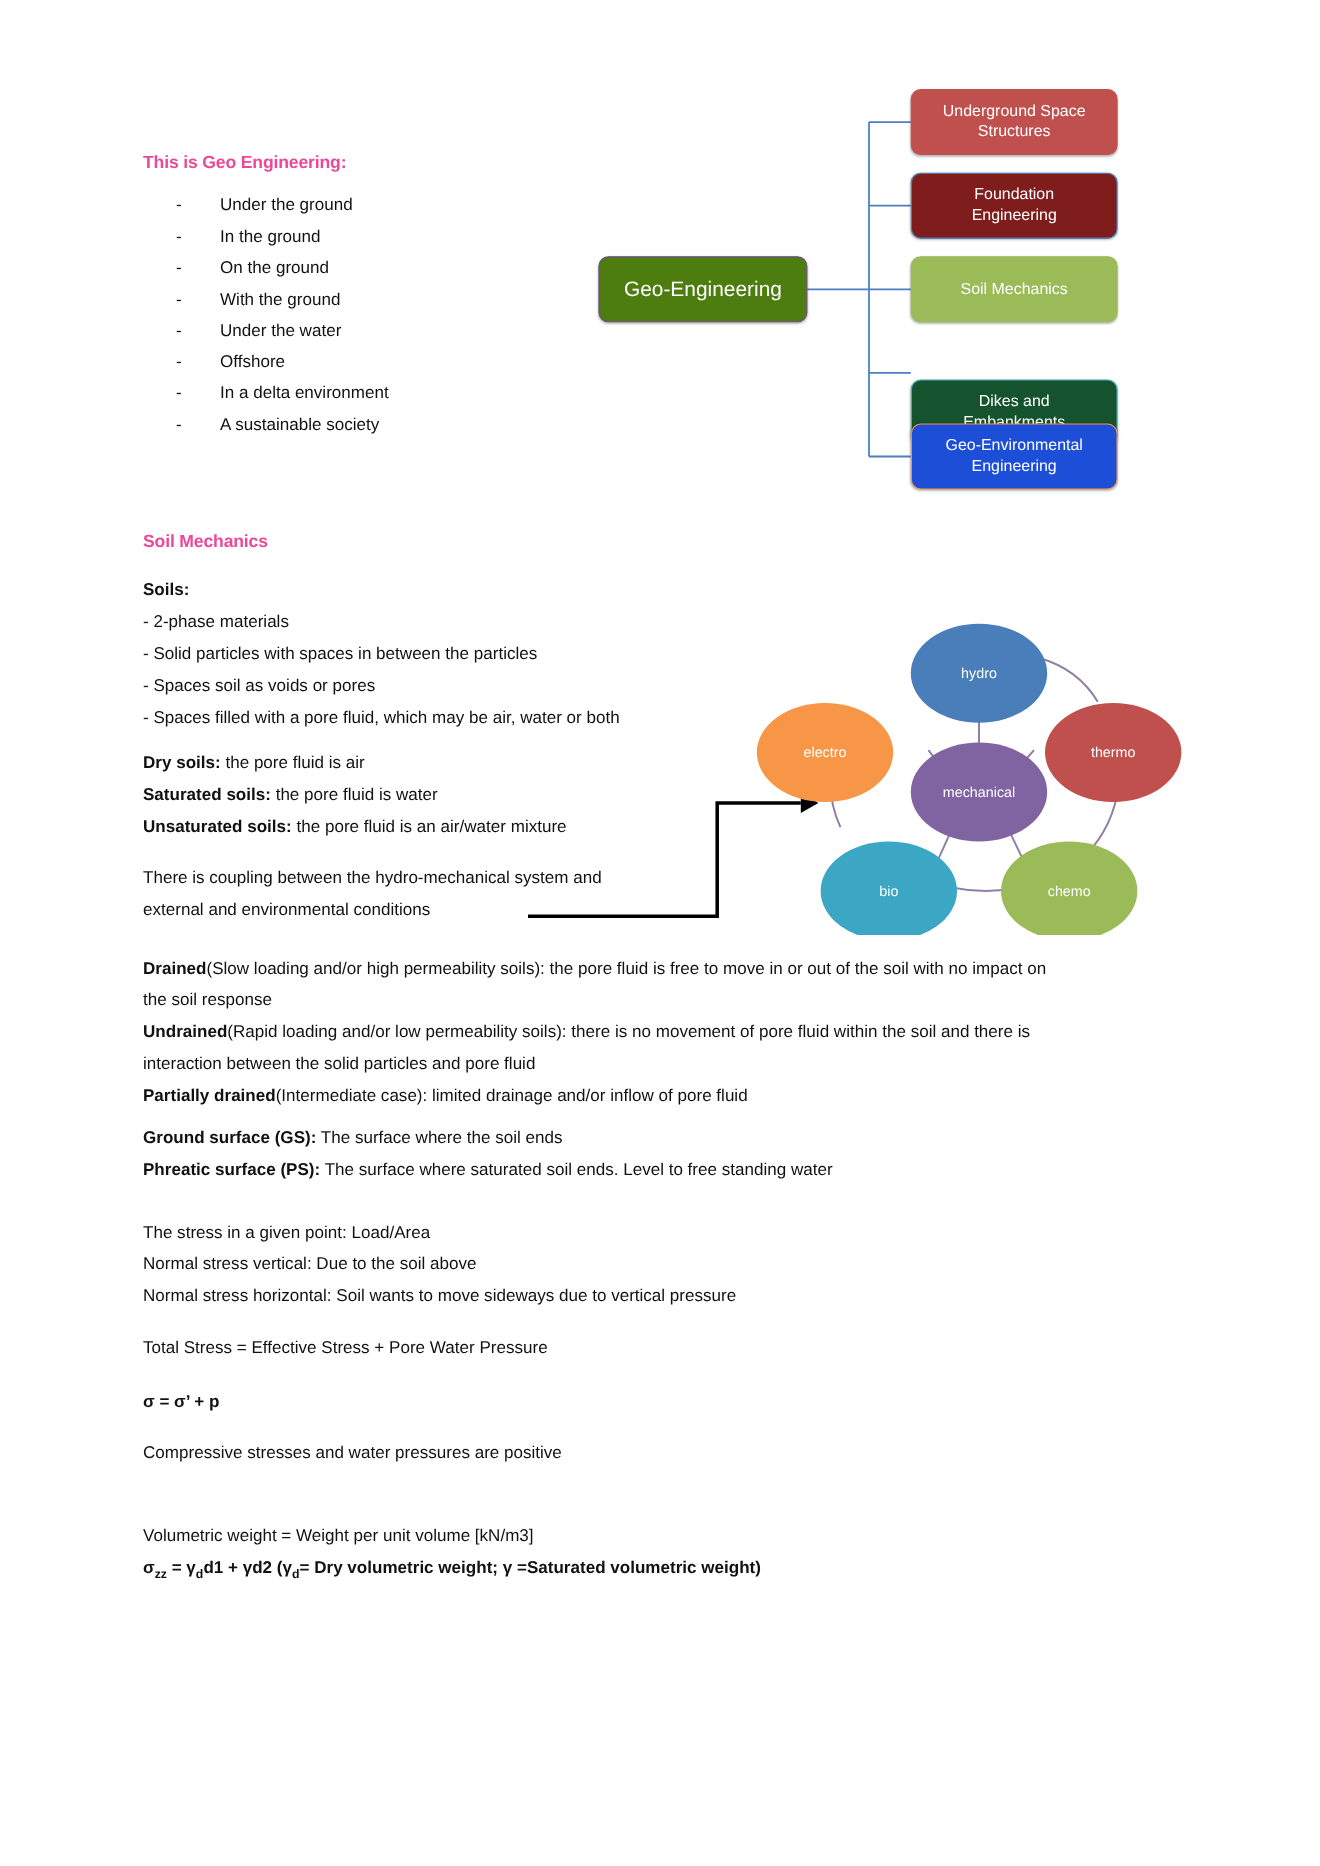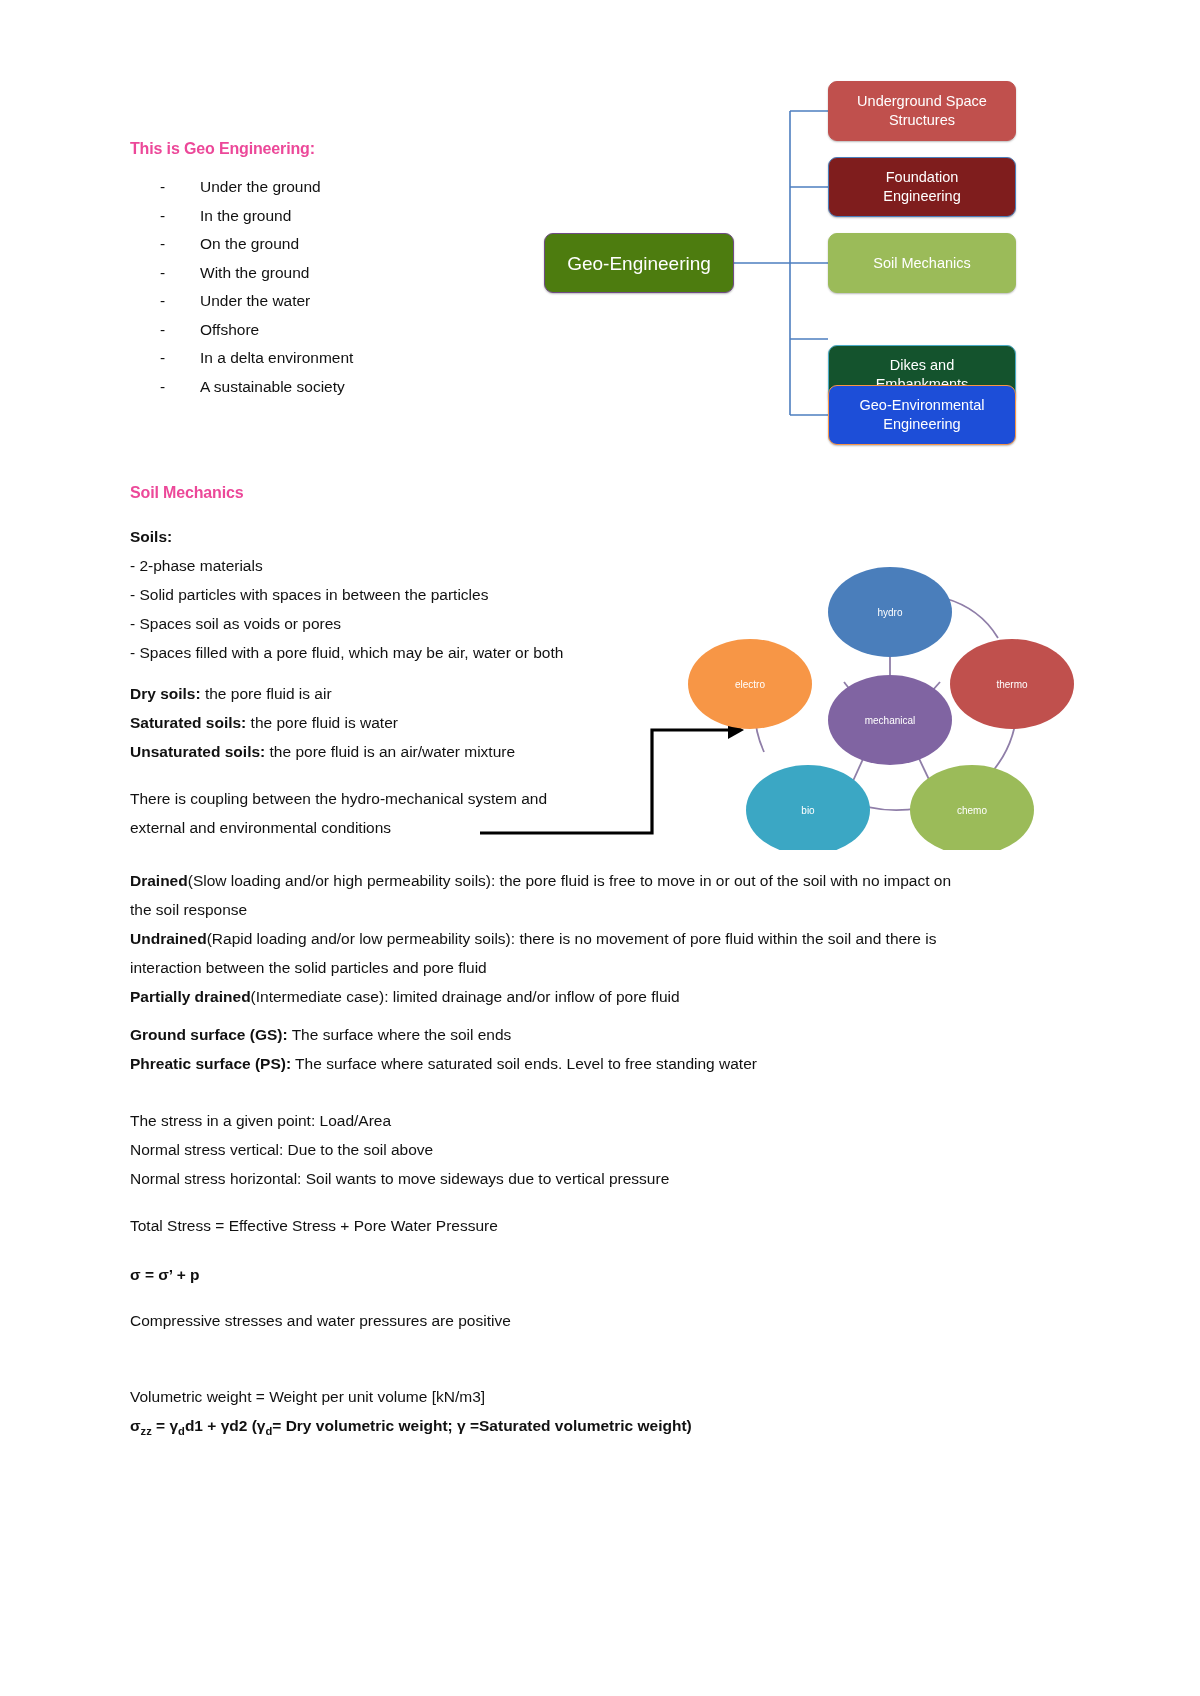--- a/index.html
+++ b/index.html
@@ -134,21 +134,21 @@
     height: 310px;
   }
   #coupling-svg {
     position: absolute;
     left: 0; top: 0;
     width: 420px; height: 310px;
   }
   .ell-label {
     position: absolute;
     color: #ffffff;
-    font-size: 10px;
+    font-size: 13px;
     transform: translate(-50%, -50%);
     white-space: nowrap;
     pointer-events: none;
   }
 
   
   #callout-arrow {
     position: absolute;
     left: 470px;
     top: 718px;

